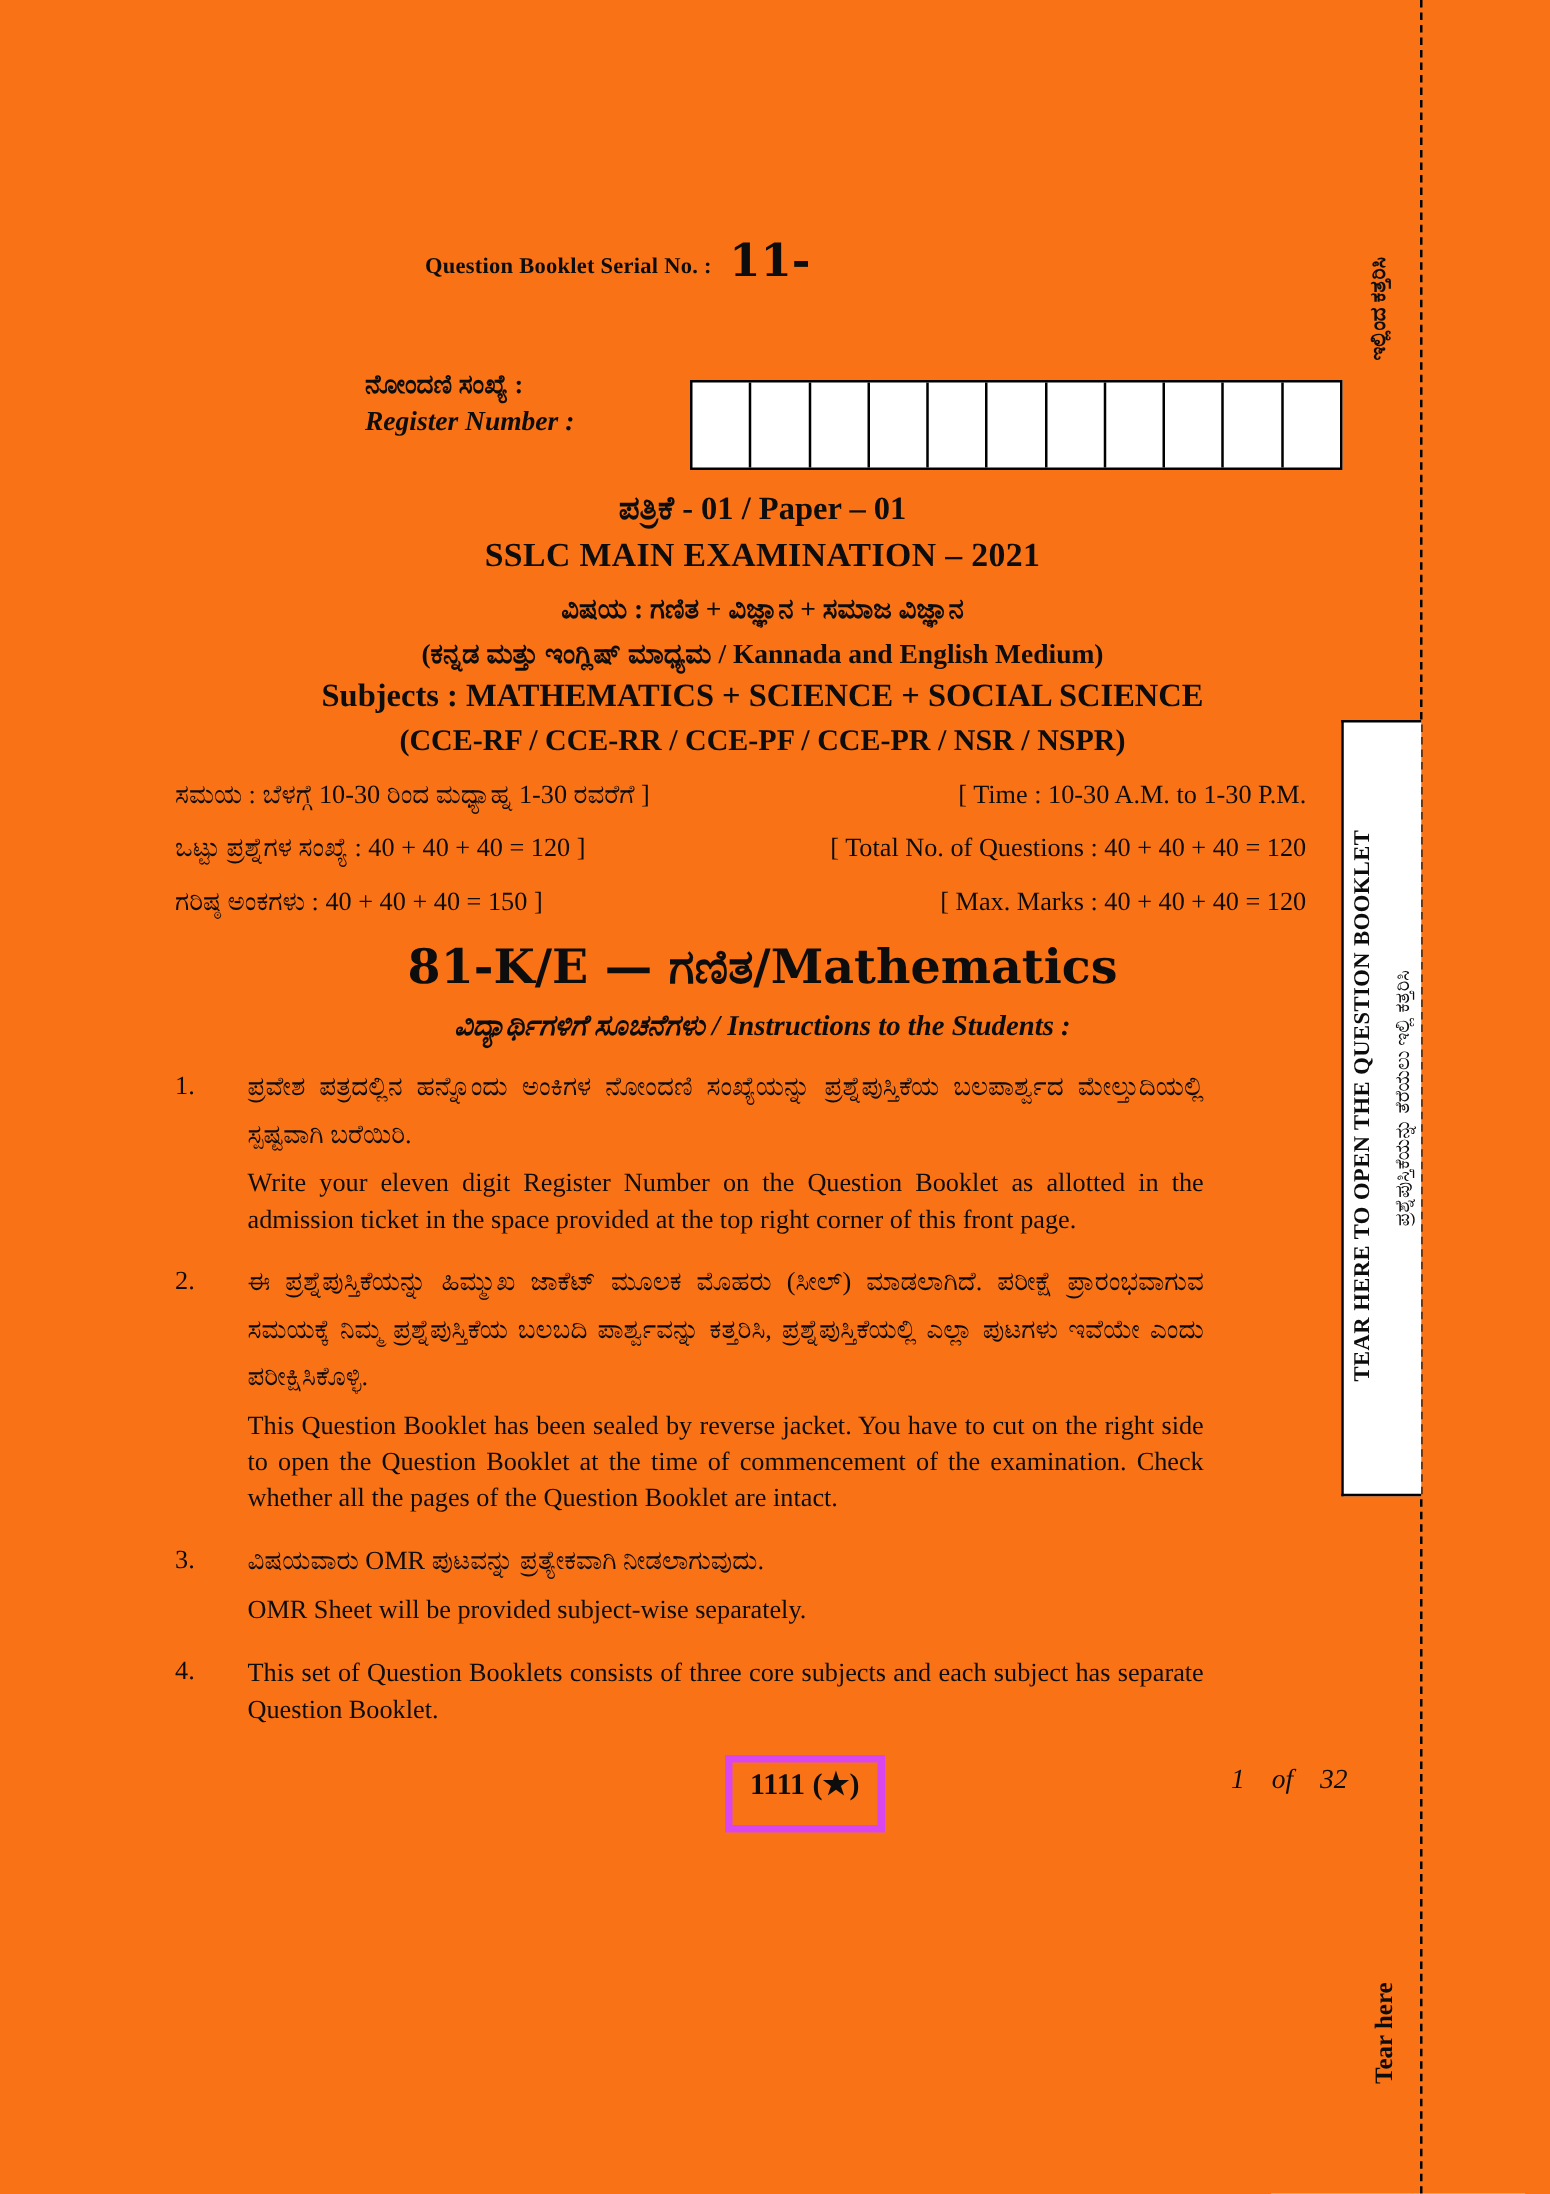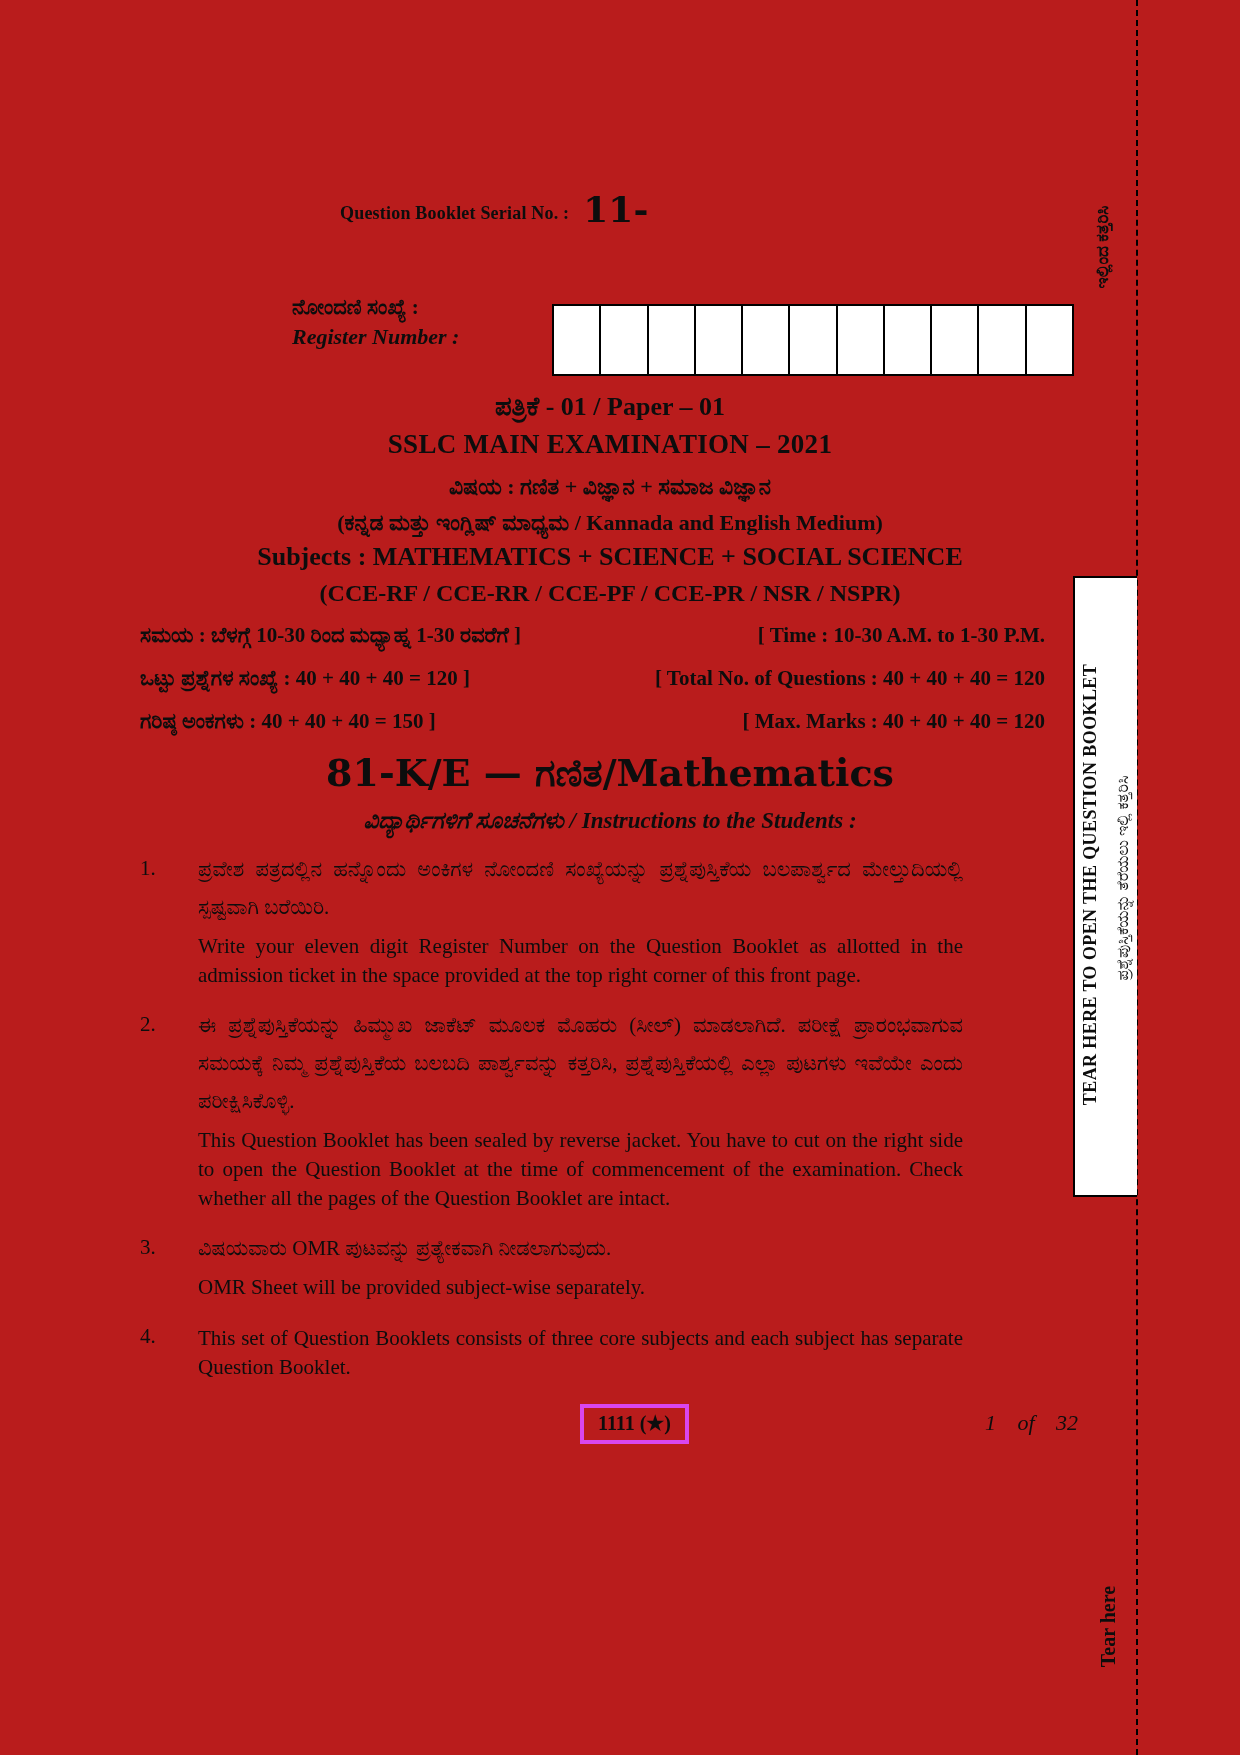--- a/index.html
+++ b/index.html
@@ -1,20 +1,20 @@
 <!DOCTYPE html>
 <html><head>
 <meta charset="utf-8">
 <style>
   html,body { margin:0; padding:0; background:#e8e8e8; }
   .page {
     position:relative;
     width:1240px; height:1755px;
     margin:0 auto;
-    background:#b91c1c;
+    background:#f97316;
     color:#0d0d0d;
     font-family:"Liberation Serif","DejaVu Serif",serif;
     overflow:hidden;
   }
   
   .content { position:absolute; left:140px; top:0; width:940px; }
 
   .serial-row { margin-top:188px; padding-left:200px; white-space:nowrap; }
   .serial-label { font-weight:bold; font-size:18px; letter-spacing:.2px; }
   .serial-value { font-weight:bold; font-size:36px; margin-left:10px; vertical-align:-3px; font-family:"DejaVu Serif",serif; }
@@ -29,36 +29,36 @@
 
   .cline { text-align:center; font-weight:bold; white-space:nowrap; }
   .paper-line    { margin-top:16px; font-size:26px; }
   .exam-kn       { margin-top:8px;  font-size:27px; }
   .exam-en       { margin-top:7px;  font-size:27px; letter-spacing:.3px; }
   .subjects-kn   { margin-top:14px; font-size:22px; }
   .subjects-en   { margin-top:6px;  font-size:26px; }
   .medium-line   { margin-top:10px; font-size:22px; }
   .scheme-line   { margin-top:8px;  font-size:24px; }
 
-  .meta-row { display:flex; margin-top:13px; font-size:21px; line-height:30px;font-weight:bold; }
+  .meta-row { display:flex; margin-top:13px; font-size:21px; line-height:30px; }
   .meta-kn { white-space:nowrap; }
   .meta-en { margin-left:auto; padding-right:35px; white-space:nowrap; text-align:right; }
 
   .main-title { margin-top:14px; text-align:center; font-weight:bold; font-size:38px; font-family:"DejaVu Serif",serif; }
   .inst-heading { margin-top:12px; text-align:center; font-weight:bold; font-style:italic; font-size:23px; }
 
   .inst { display:flex; margin-top:16px; }
   .inst-num { flex:0 0 58px; font-size:21px; line-height:36px; }
   .inst-body { width:765px; }
   .inst-kn { font-size:21px; line-height:38px; text-align:justify; }
   .inst-en { margin-top:6px; font-size:21px; line-height:29px; text-align:justify; }
   .inst-en:after, .inst-kn:after { content:""; display:inline-block; width:0; }
 
   .footer { position:relative; height:60px; margin-top:22px; }
-  .code-box { position:absolute; left:440px; top:0; border:4px solid #d946ef; padding:3px 14px 5px 14px; font-weight:bold; font-size:20px; white-space:nowrap; }
+  .code-box { position:absolute; left:440px; top:0; border:6px solid #d946ef; padding:3px 14px 18px 14px; font-weight:bold; font-size:24px; white-space:nowrap; }
   .page-ind { position:absolute; right:2px; top:6px; font-style:italic; font-size:22px; word-spacing:16px; white-space:nowrap; }
 
   
   .dashed-line { position:absolute; left:1136px; top:0; height:1755px; width:0; border-left:2px dashed #000; }
   .tear-box { position:absolute; left:1073px; top:576px; width:64px; height:621px; border:2px solid #000; border-right:none; box-sizing:border-box; background:#fff; }
   .vrot { position:absolute; transform:rotate(-90deg); transform-origin:center center; white-space:nowrap; text-align:center; }
   .cut-here-kn { left:1013px; top:237px; width:180px; font-size:17px; font-weight:bold; }
   .tear-box-en { left:782px; top:874px; width:616px; font-weight:bold; font-size:18px; letter-spacing:.4px; font-family:"Liberation Serif",serif; }
   .tear-box-kn { left:937px; top:869px; width:372px; font-size:16px; }
   .tear-here-en { left:1046px; top:1615px; width:124px; font-weight:bold; font-size:20px; }

